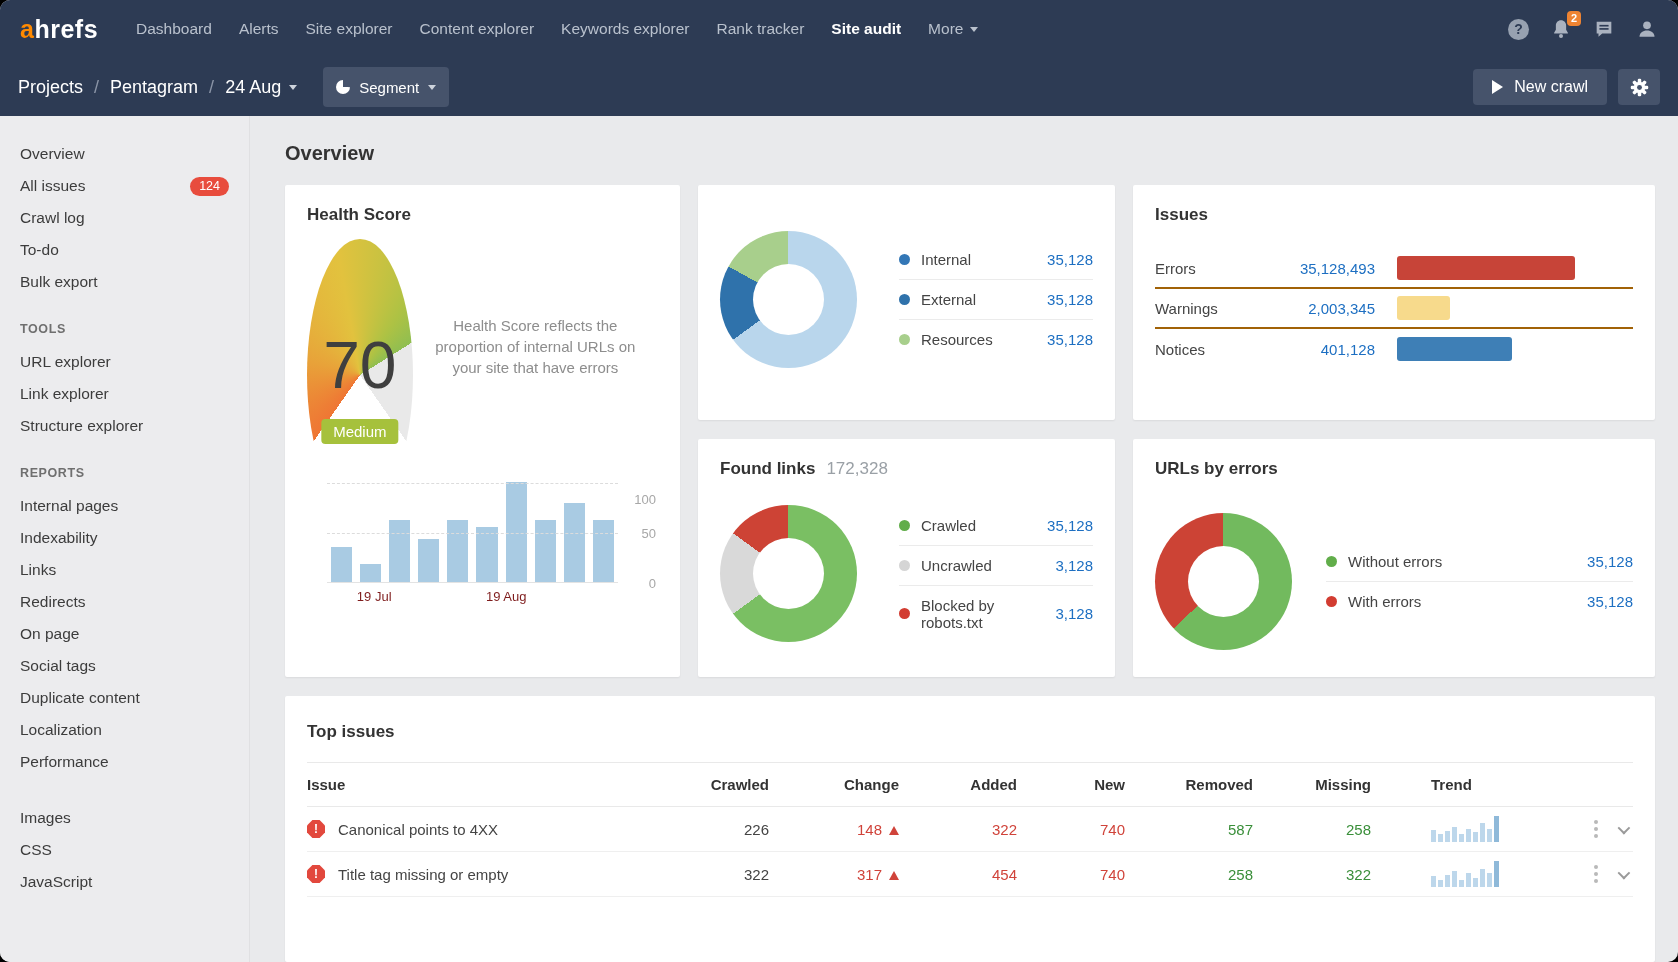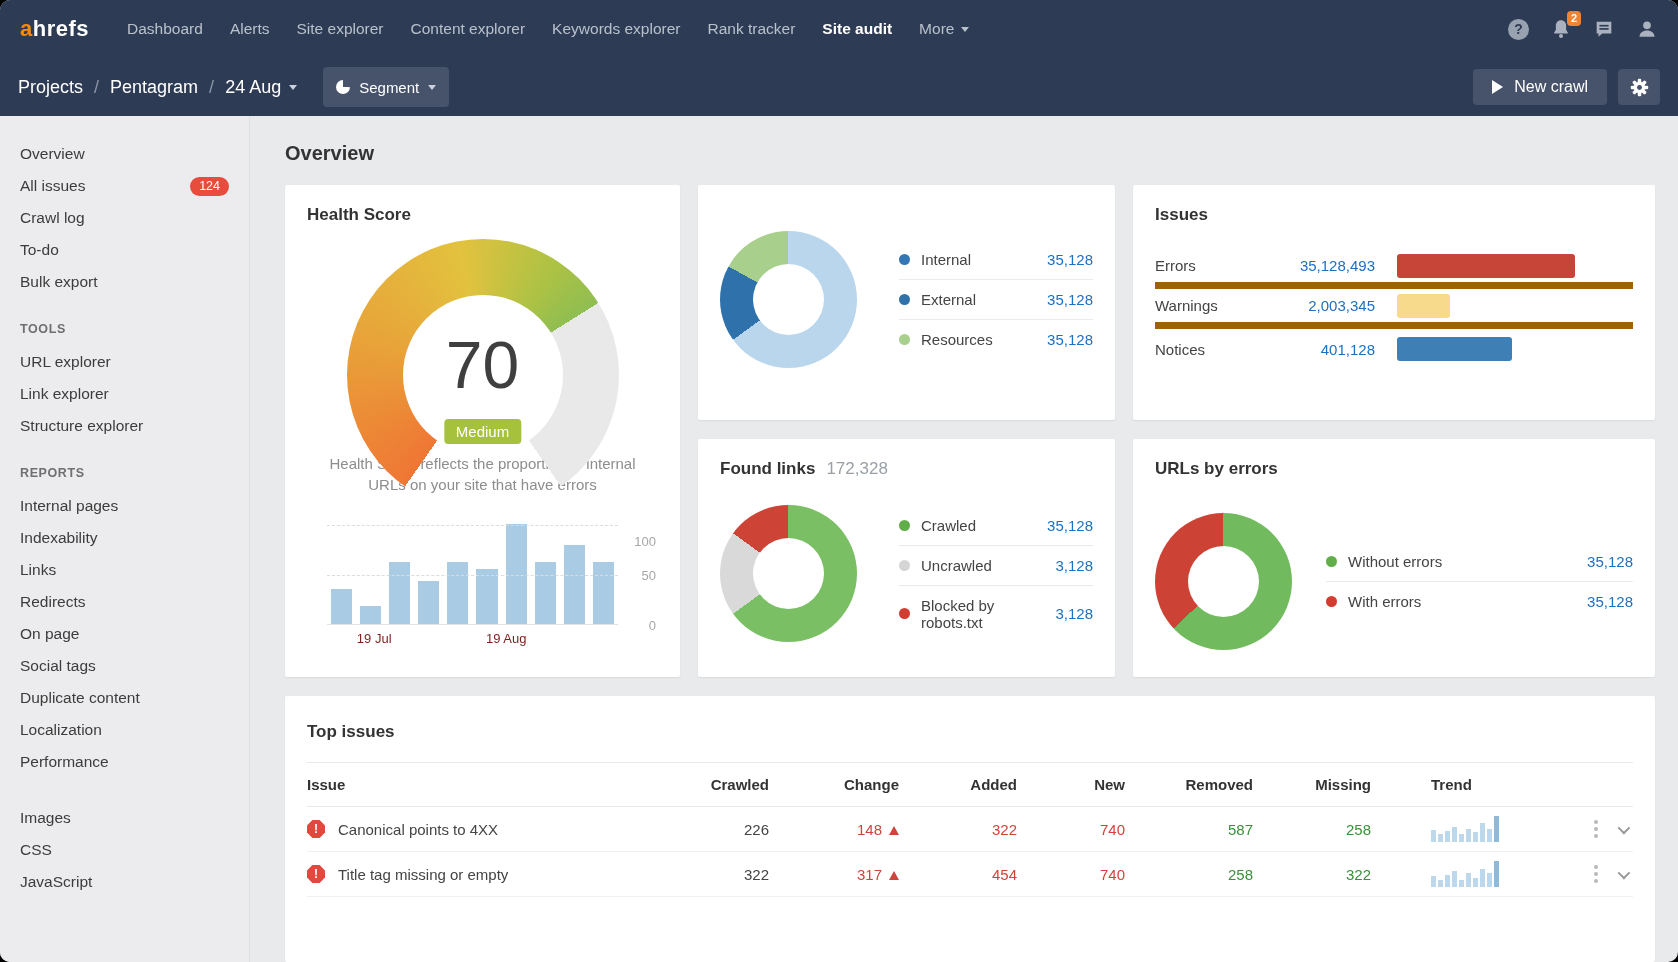--- a/index.html
+++ b/index.html
@@ -1,21 +1,21 @@
 <!DOCTYPE html>
 <html style="--nav-bg: #2d3b54; --blue: #1d6fc2; --negative: #d0433a; --positive: #3a8f3a; --badge-red: #e84c3d; --notif-orange: #ef8432;"><head>
 <meta charset="utf-8">
 <style>
   html,body{margin:0;padding:0;background:#000;font-family:"Liberation Sans","DejaVu Sans",sans-serif;}
   *{box-sizing:border-box;}
   .screen{width:1678px;height:962px;border-radius:10px;overflow:hidden;background:#e9eaec;display:flex;flex-direction:column;}
 
   
   .topnav{height:58px;flex:0 0 58px;background:var(--nav-bg,#2d3b54);display:flex;align-items:center;padding:0 20px;}
-  .logo{font-size:22px;font-weight:bold;color:#fff;letter-spacing:.5px;margin-right:38px;cursor:pointer;}
+  .logo{font-size:25px;font-weight:bold;color:#fff;letter-spacing:.5px;margin-right:38px;cursor:pointer;}
   .logo .logo-a{color:#ff8a00;}
   .mainmenu{display:flex;align-items:center;gap:27px;}
   .nav-item{color:#b9c1cd;font-size:15.5px;cursor:pointer;display:flex;align-items:center;gap:7px;}
   .nav-item.active{color:#fff;font-weight:bold;}
   .caret{width:0;height:0;border-left:4.5px solid transparent;border-right:4.5px solid transparent;border-top:5px solid #b9c1cd;display:inline-block;}
   .caret.light{border-top-color:#cdd3dc;}
   .nav-right{margin-left:auto;display:flex;align-items:center;gap:21px;}
   .help-icon{width:21px;height:21px;border-radius:50%;background:#97a1b0;color:#2d3b54;font-weight:bold;font-size:14px;display:flex;align-items:center;justify-content:center;cursor:pointer;}
   .icon-btn{position:relative;cursor:pointer;display:flex;align-items:center;}
   .notif-badge{position:absolute;top:-7px;right:-9px;background:var(--notif-orange,#ef8432);color:#fff;font-size:11px;font-weight:bold;border-radius:4px;padding:1px 4px;line-height:13px;}
@@ -56,40 +56,40 @@
   .legend{flex:1;margin-left:42px;}
   .legend-row{display:flex;align-items:center;padding:11px 0;border-bottom:1px solid #ebebeb;font-size:15px;}
   .legend-row:last-child{border-bottom:none;}
   .legend-dot{width:11px;height:11px;border-radius:50%;margin-right:11px;flex:0 0 11px;}
   .legend-label{color:#444;}
   .legend-value{margin-left:auto;color:var(--blue,#1d6fc2);cursor:pointer;}
   .card-urlerr .donut-row{margin-top:34px;}
   .card-urlerr .legend{margin-left:34px;}
 
   
-  .gauge-wrap{display:flex;flex-direction:column;align-items:center;margin-top:14px;}
+  .gauge-wrap{display:flex;flex-direction:row;align-items:center;margin-top:14px;}
   .gauge{width:272px;height:272px;border-radius:50%;position:relative;margin-bottom:-58px;}
   .gauge::before{content:'';position:absolute;inset:56px;background:#fff;border-radius:50%;}
   .gauge-score{position:absolute;left:0;right:0;top:88px;text-align:center;font-size:66px;color:#3f3f3f;z-index:2;}
   .gauge-rating{position:absolute;left:50%;transform:translateX(-50%);top:180px;background:#a6c13c;color:#fff;font-size:15px;border-radius:4px;padding:4px 12px;z-index:2;}
   .hs-desc{font-size:15px;color:#8d8d8d;text-align:center;line-height:21px;margin:0 18px;}
   .hs-chart{display:flex;margin:30px 0 0 20px;}
   .hs-plot{flex:1;position:relative;height:100px;display:flex;align-items:flex-end;gap:8px;padding:0 4px;border-bottom:1px solid #e3e3e3;}
   .hs-plot::before,.hs-plot::after{content:'';position:absolute;left:0;right:0;border-top:1px dashed #dcdcdc;}
   .hs-plot::before{top:0;}
   .hs-plot::after{top:50%;}
   .hs-bar{flex:1;max-width:27px;background:#a9cbe3;}
   .hs-ylabels{width:40px;position:relative;height:100px;flex:0 0 40px;}
   .hs-ylabels span{position:absolute;right:2px;transform:translateY(-50%);font-size:13px;color:#a7a7a7;}
   .hs-xlabels{position:relative;height:20px;margin:4px 40px 0 24px;}
   .hs-xlabels span{position:absolute;top:2px;font-size:13px;color:#7f1d1d;}
 
   
   .issues-rows{margin-top:24px;}
-  .issue-bar-row{display:flex;align-items:center;height:40px;border-bottom:7px solid #a16207;}
+  .issue-bar-row{display:flex;align-items:center;height:40px;border-bottom:2px solid #a16207;}
   .issue-bar-row:last-child{border-bottom:none;}
   .ib-label{width:108px;font-size:15px;color:#444;}
   .ib-value{width:112px;text-align:right;font-size:15px;color:var(--blue,#1d6fc2);cursor:pointer;margin-right:22px;}
   .ib-bar{height:24px;border-radius:3px;}
 
   
   .card-table{margin-top:19px;flex:1;padding-bottom:0;}
   .ti-title{font-size:17px;font-weight:bold;color:#333;margin:6px 0 20px 0;}
   .ti-grid{display:grid;grid-template-columns:minmax(0,1fr) 90px 118px 106px 96px 116px 106px 36px 130px 60px;align-items:center;gap:12px;}
   .ti-header{border-top:1px solid #e9e9e9;border-bottom:1px solid #e9e9e9;}

